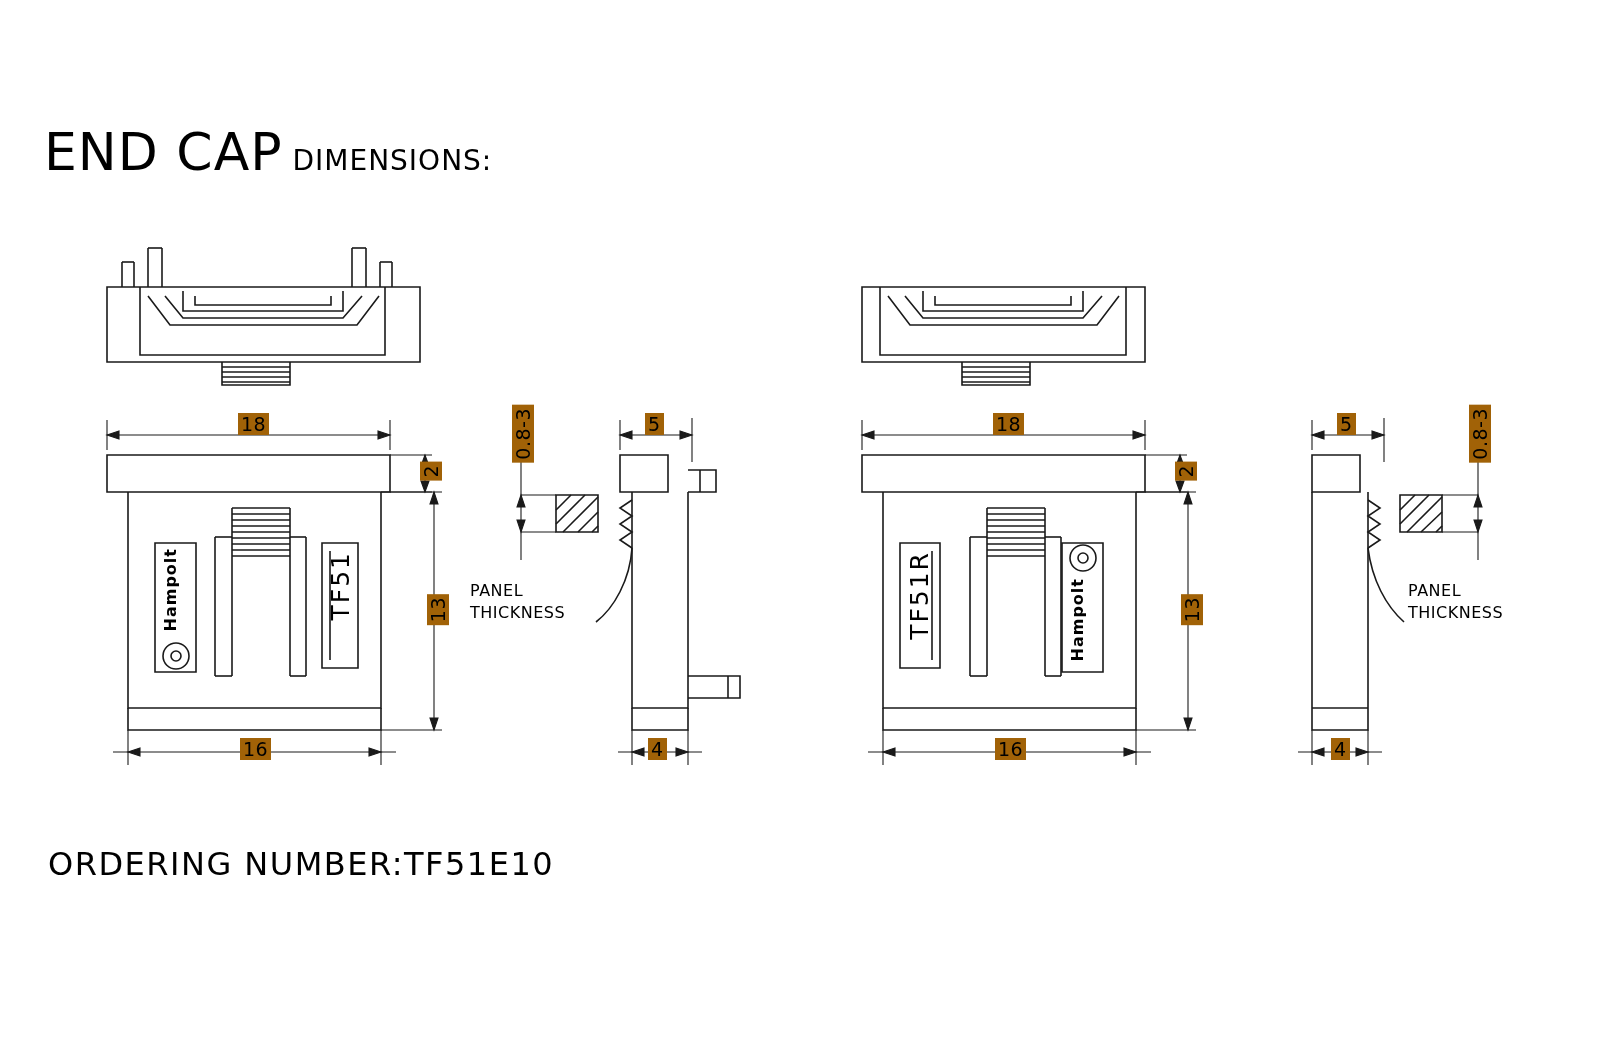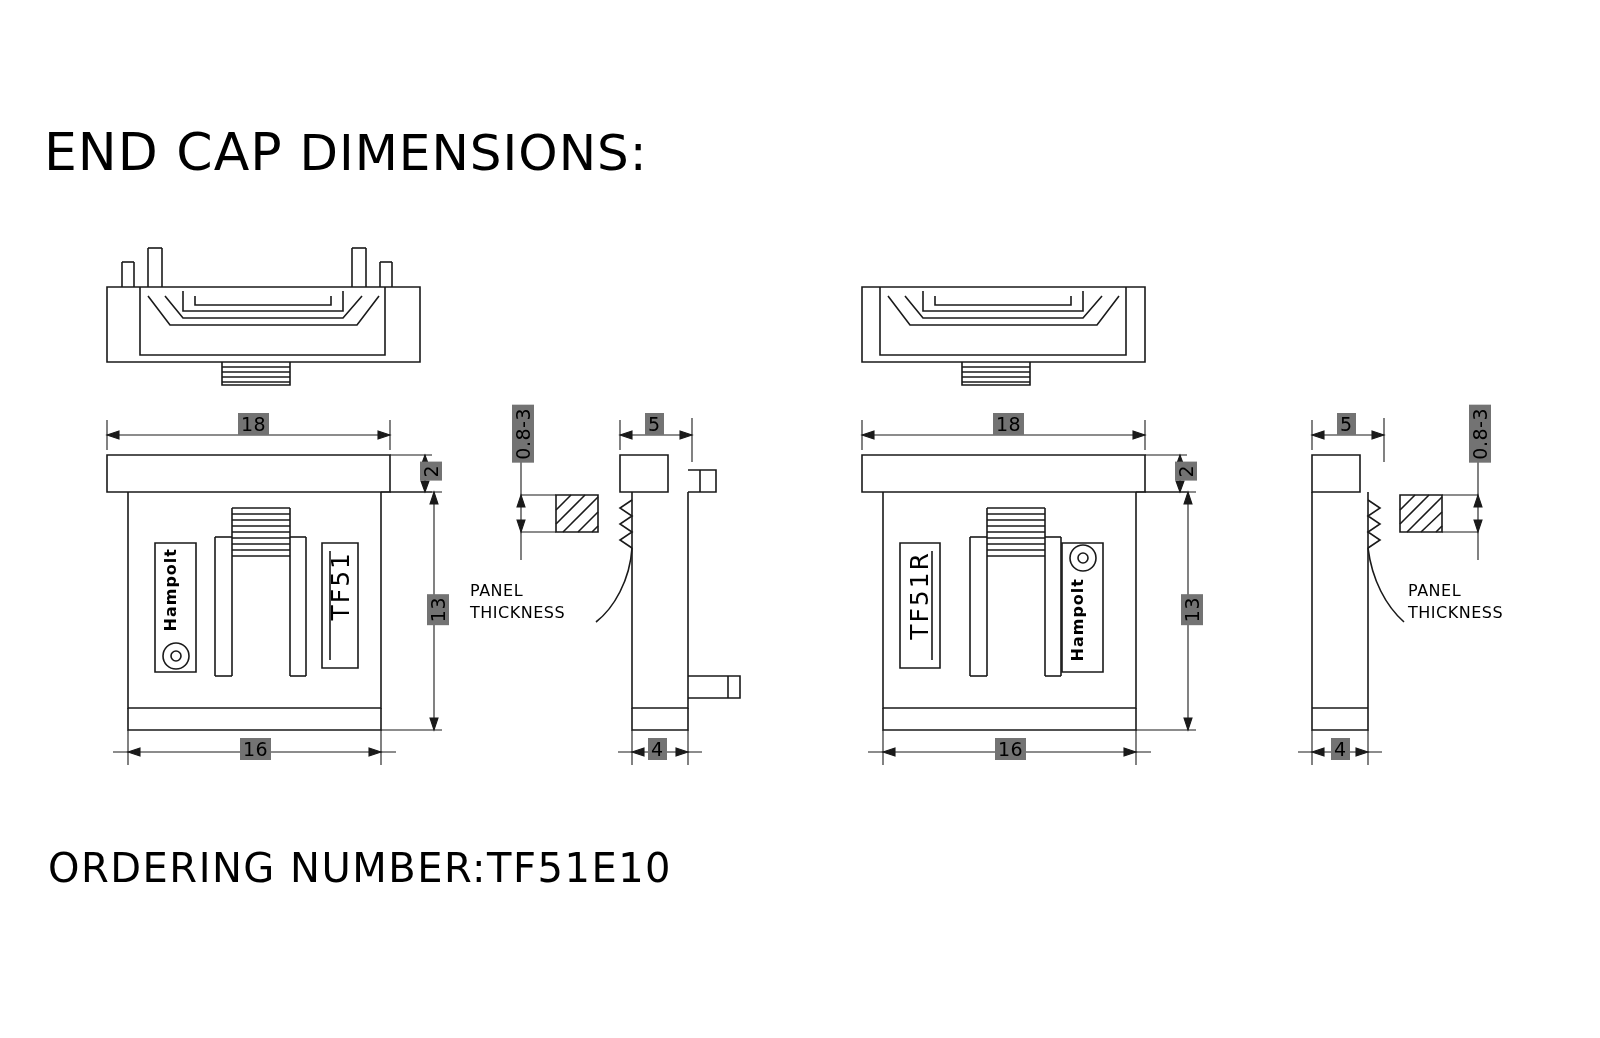--- a/index.html
+++ b/index.html
@@ -27,36 +27,36 @@
     top: 122px;
     white-space: nowrap;
   }
   .title .big {
     font-family: "DejaVu Sans", sans-serif;
     font-size: 52px;
     letter-spacing: 1px;
     font-weight: 400;
   }
   .title .small {
-    font-size: 50px;
+    font-size: 28px;
     letter-spacing: 1px;
   }
   .ordering {
     position: absolute;
     left: 48px;
     top: 845px;
-    font-size: 40px;
+    font-size: 32px;
     letter-spacing: 1.5px;
     white-space: nowrap;
   }
   .dimtext {
     position: absolute;
     font-size: 19px;
     letter-spacing: 0.5px;
-    background: #737373;
+    background: #a16207;
     padding: 0 3px;
     white-space: nowrap;
   }
   .vert {
     writing-mode: vertical-rl;
     transform: rotate(180deg);
     padding: 3px 0;
   }
   .panel-label {
     position: absolute;

